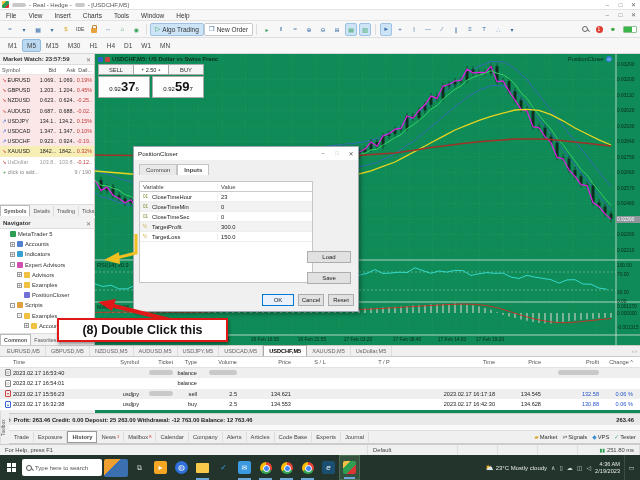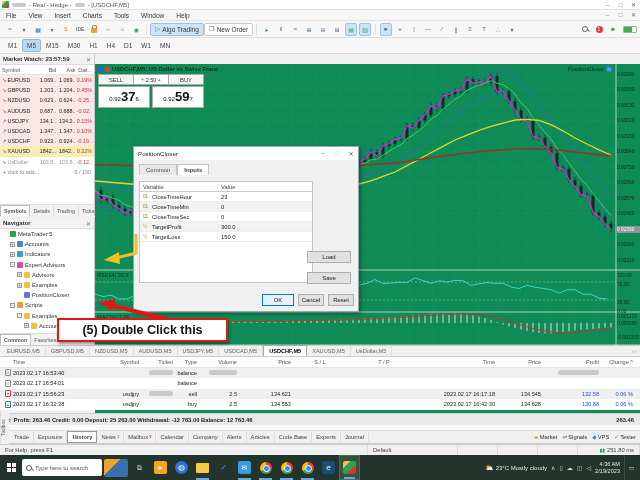--- a/index.html
+++ b/index.html
@@ -42,21 +42,21 @@
   .mwrow.muted{color:#999}
   .dirup{color:#2f62c9}.dirdown{color:#cf4545}
   .mwadd{height:10px;display:flex;align-items:center;justify-content:space-between;padding:0 3px;font-size:5.4px;color:#888}
   .ptabs{position:absolute;bottom:0;left:0;right:0;height:12px;background:#f2f2f2;border-top:1px solid #ddd;display:flex;align-items:flex-end;font-size:5.4px;color:#555}
   .ptab{padding:2px 3px;border-right:1px solid #ddd}
   .ptab.sel{background:#fff;border:1px solid #bbb;border-bottom:none;font-weight:bold}
   .navitem{display:flex;align-items:center;height:10.2px;font-size:5.8px;color:#333}
   .expander{width:5px;height:5px;border:1px solid #999;background:#fff;font-size:5px;line-height:3.5px;text-align:center;color:#555;margin-right:2px;flex:none}
   .nicon{width:6px;height:6px;border-radius:1px;margin-right:2px;flex:none}
   
-  #chartarea{left:95px;top:64px;width:545px;height:376px;background:#0f8b57;overflow:hidden}
+  #chartarea{left:95px;top:54px;width:545px;height:376px;background:#0f8b57;overflow:hidden}
   #chartsvg{position:absolute;left:0;top:0}
   .chlabel{position:absolute;font-size:5.6px;color:#0b2c1d;white-space:nowrap}
   #symline{left:3px;top:2px;display:flex;align-items:center;gap:2px;font-size:5.8px;font-weight:bold}
   .minisq{width:5px;height:5px;display:inline-block;border-radius:1px}
   #oneclick{left:3px;top:10px;width:106px}
   #ocrow1{display:flex;height:11px}
   .ocbtn{flex:1;background:#f4f4f4;border:1px solid #aaa;font-size:5.8px;display:flex;align-items:center;justify-content:center;color:#333}
   .ocmid{width:34px;background:#fff;border:1px solid #aaa;border-left:none;border-right:none;display:flex;align-items:center;justify-content:center;gap:2px;font-size:5.5px}
   .occaret{color:#777;font-size:4.5px}
   #ocrow2{display:flex;height:22px;margin-top:1px}
@@ -543,21 +543,21 @@
   <div class="dbtn" style="left:194px;top:147px;width:26px">Reset</div>
 </div>
 
 <svg id="arrowsvg" class="abs" width="640" height="480" viewBox="0 0 640 480">
   <path d="M190,325 L110,305" stroke="#e01818" stroke-width="4" fill="none"></path>
   <path d="M98,302 L116,299 L112,311 Z" fill="#e01818"></path>
   <path d="M136,234 L136,253 L116,258" stroke="#f0c020" stroke-width="3" fill="none"></path>
   <path d="M104,260 L119,252 L120,264 Z" fill="#f0c020"></path>
 </svg>
 <div id="callout" class="abs">
-  <span>(5) Double Click this</span>
+  <span>(8) Double Click this</span>
 </div>
 
 <div id="charttabs" class="abs">
     <span class="ctab">EURUSD,M5</span>
     <span class="ctab">GBPUSD,M5</span>
     <span class="ctab">NZDUSD,M5</span>
     <span class="ctab">AUDUSD,M5</span>
     <span class="ctab">USDJPY,M5</span>
     <span class="ctab">USDCAD,M5</span>
     <span class="ctab sel">USDCHF,M5</span>

